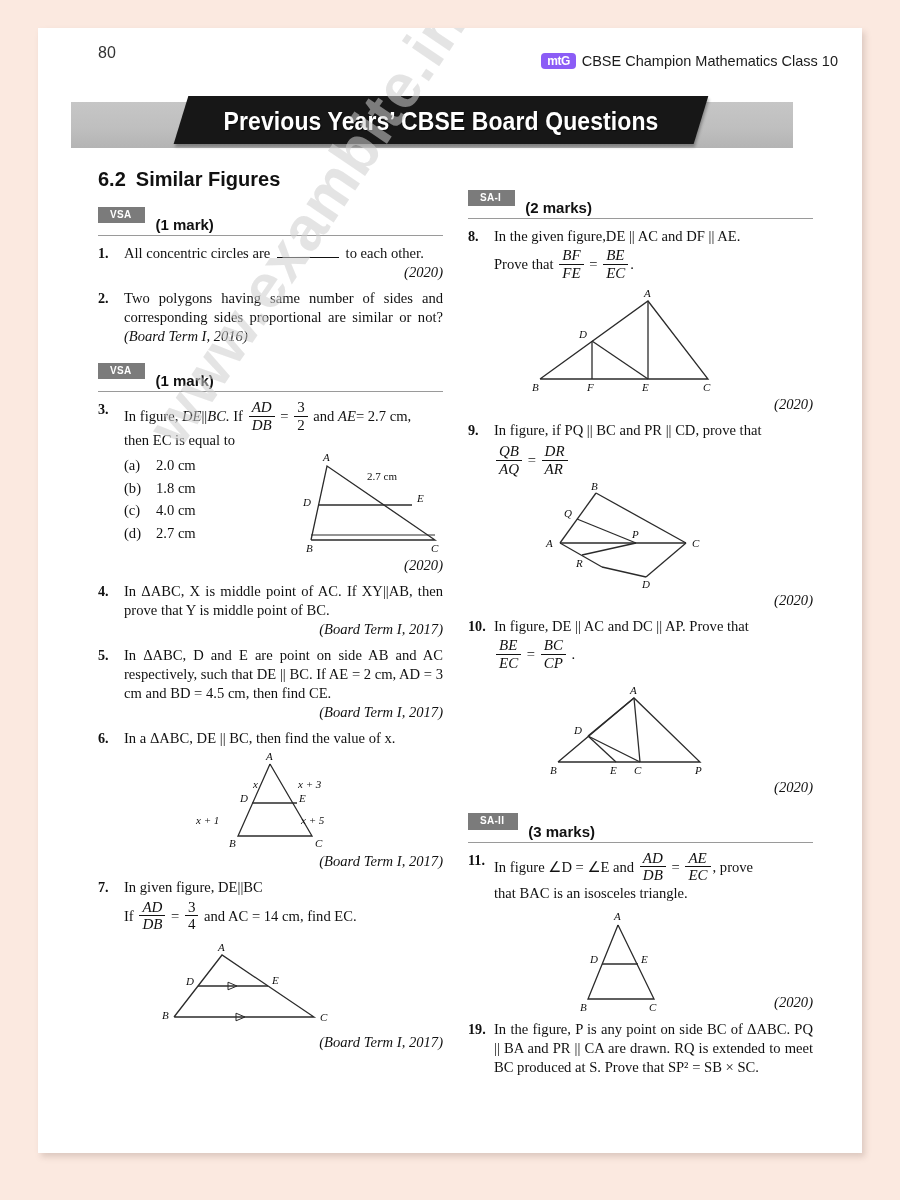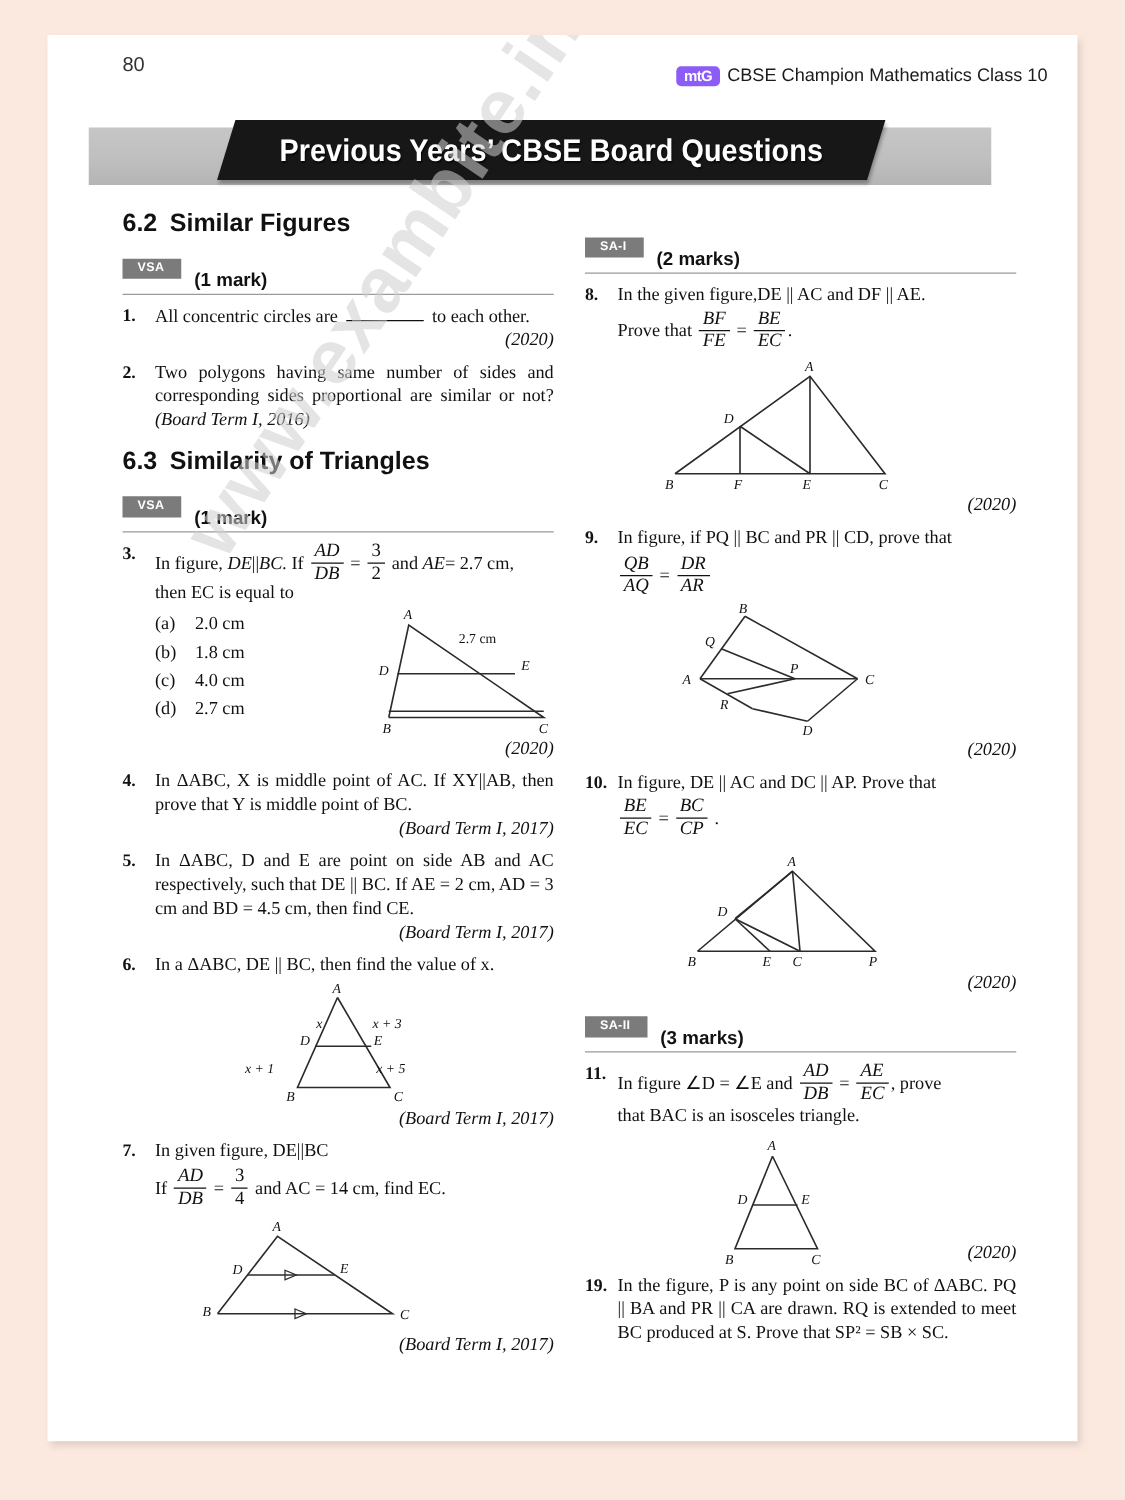--- a/index.html
+++ b/index.html
@@ -226,24 +226,20 @@
     </div>
 
     <div class="q">
       <div class="qnum">2.</div>
       <div class="qbody just">
         <span>Two polygons having same number of sides and corresponding sides proportional are similar or not?</span>
         <span class="src">(Board Term I, 2016)</span>
       </div>
     </div>
 
-    <div class="sec-title" style="margin-top:12px">
-      <span class="sec-num">6.3</span>
-      <span class="sec-name">Similarity of Triangles</span>
-    </div>
 
     <div class="badge-row">
       <span class="badge">VSA</span>
       <span class="marks">(1 mark)</span>
     </div>
 
     <div class="q">
       <div class="qnum">3.</div>
       <div class="qbody">
         <div style="line-height:1.9">

